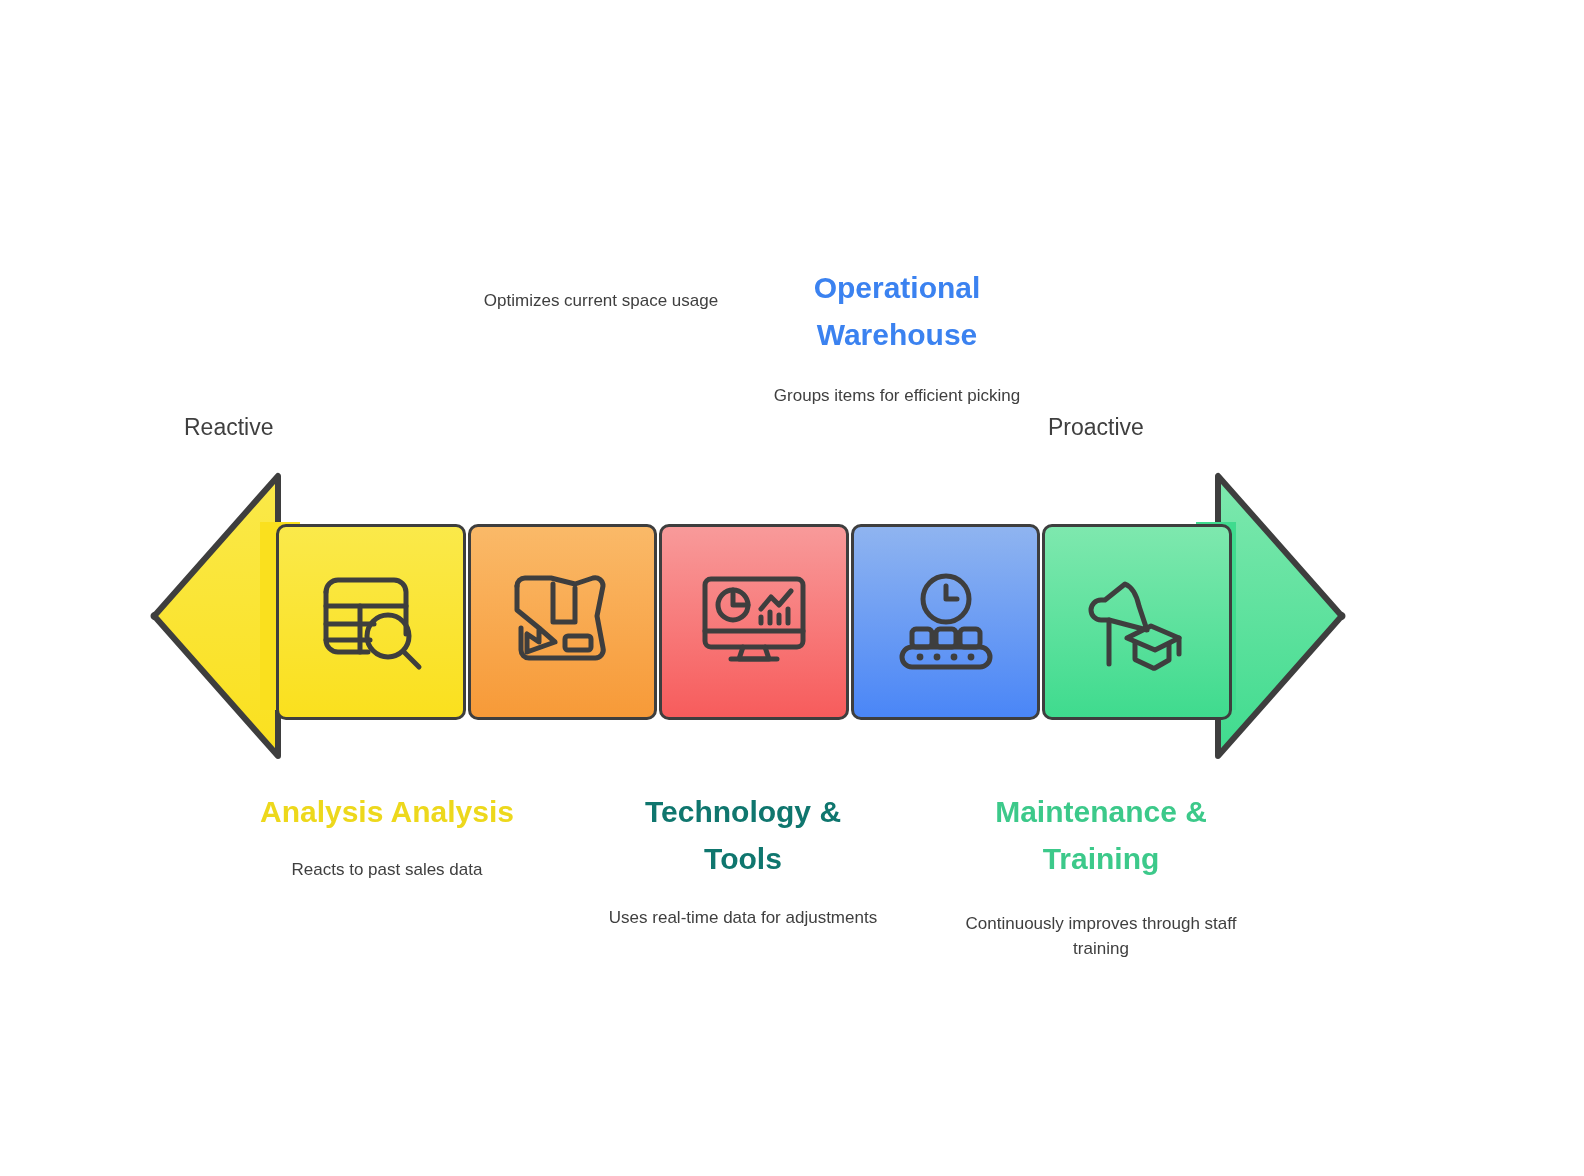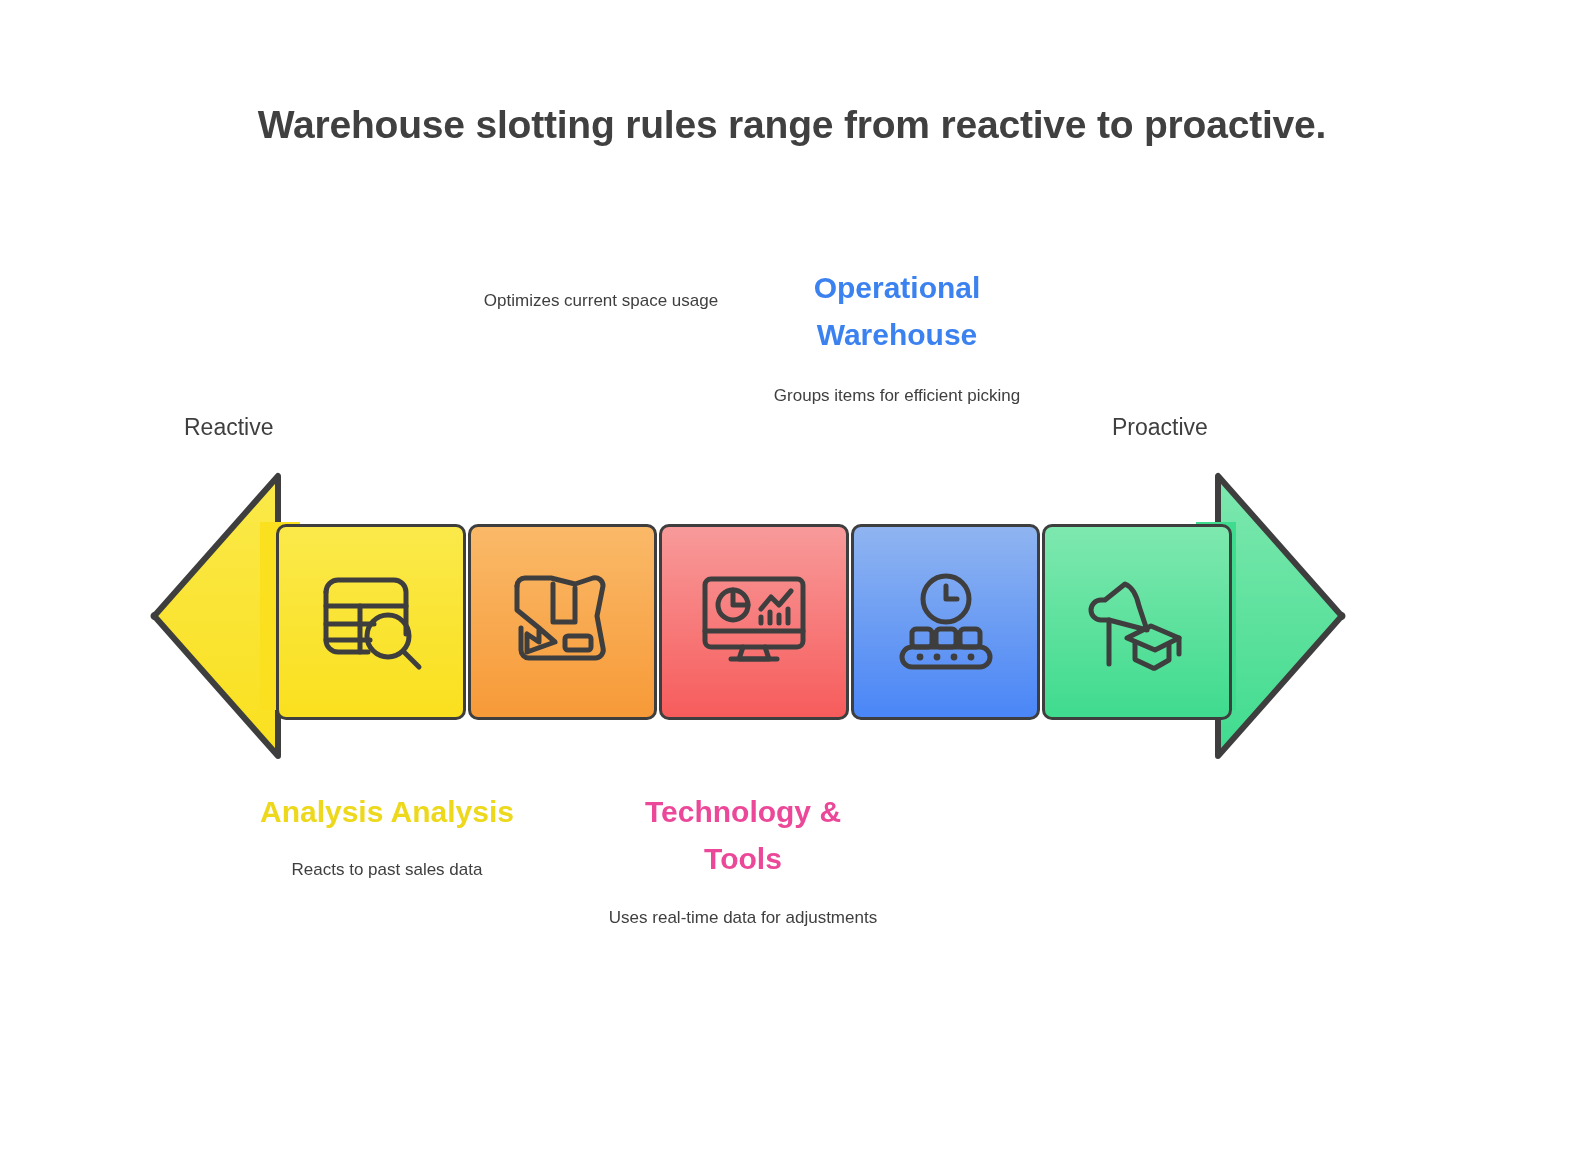--- a/index.html
+++ b/index.html
@@ -59,28 +59,27 @@
 
   
   #lbl-inventory { left:248px; top:788px; width:278px; }
   #lbl-inventory .desc { margin-top:22px; }
   #lbl-technology { left:604px; top:788px; width:278px; }
   #lbl-technology .desc { margin-top:22px; }
   #lbl-maintenance { left:962px; top:788px; width:278px; }
   #lbl-maintenance .desc { margin-top:28px; }
 
   #cap-reactive { left:184px; top:414px; width:200px; }
-  #cap-proactive { left:1112px; top:414px; width:200px; }
+  #cap-proactive { left:1048px; top:414px; width:200px; }
 </style>
 </head>
 <body>
 
 <div id="stage">
 
-  <div class="title">Warehouse slotting rules range from reactive to proactive.</div>
 
   <div class="arrow-band">
     <svg class="arrow-svg" width="1196" height="300" viewBox="0 0 1196 300">
       <defs>
         <linearGradient id="gLeftHead" x1="0" y1="0" x2="0" y2="1">
           <stop offset="0%" stop-color="#FAE94A"></stop>
           <stop offset="100%" stop-color="#FAE01E"></stop>
         </linearGradient>
         <linearGradient id="gRightHead" x1="0" y1="0" x2="0" y2="1">
           <stop offset="0%" stop-color="#7EE8AE"></stop>
@@ -183,18 +182,22 @@
     <div class="head" style="color:#3B82F0">Operational Warehouse</div>
     <div class="desc">Groups items for efficient picking</div>
   </div>
 
   <div class="lbl" id="lbl-inventory">
     <div class="head" style="color:#EDD81C">Analysis Analysis</div>
     <div class="desc">Reacts to past sales data</div>
   </div>
 
   <div class="lbl" id="lbl-technology">
-    <div class="head" style="color:#ec4899">Technology &amp; Tools</div>
+    <div class="head" style="color:#0f766e">Technology &amp; Tools</div>
     <div class="desc">Uses real-time data for adjustments</div>
   </div>
 
+  <div class="lbl" id="lbl-maintenance">
+    <div class="head" style="color:#3CC98A">Maintenance &amp; Training</div>
+    <div class="desc">Continuously improves through staff training</div>
+  </div>
 
 </div>
 
 </body></html>

